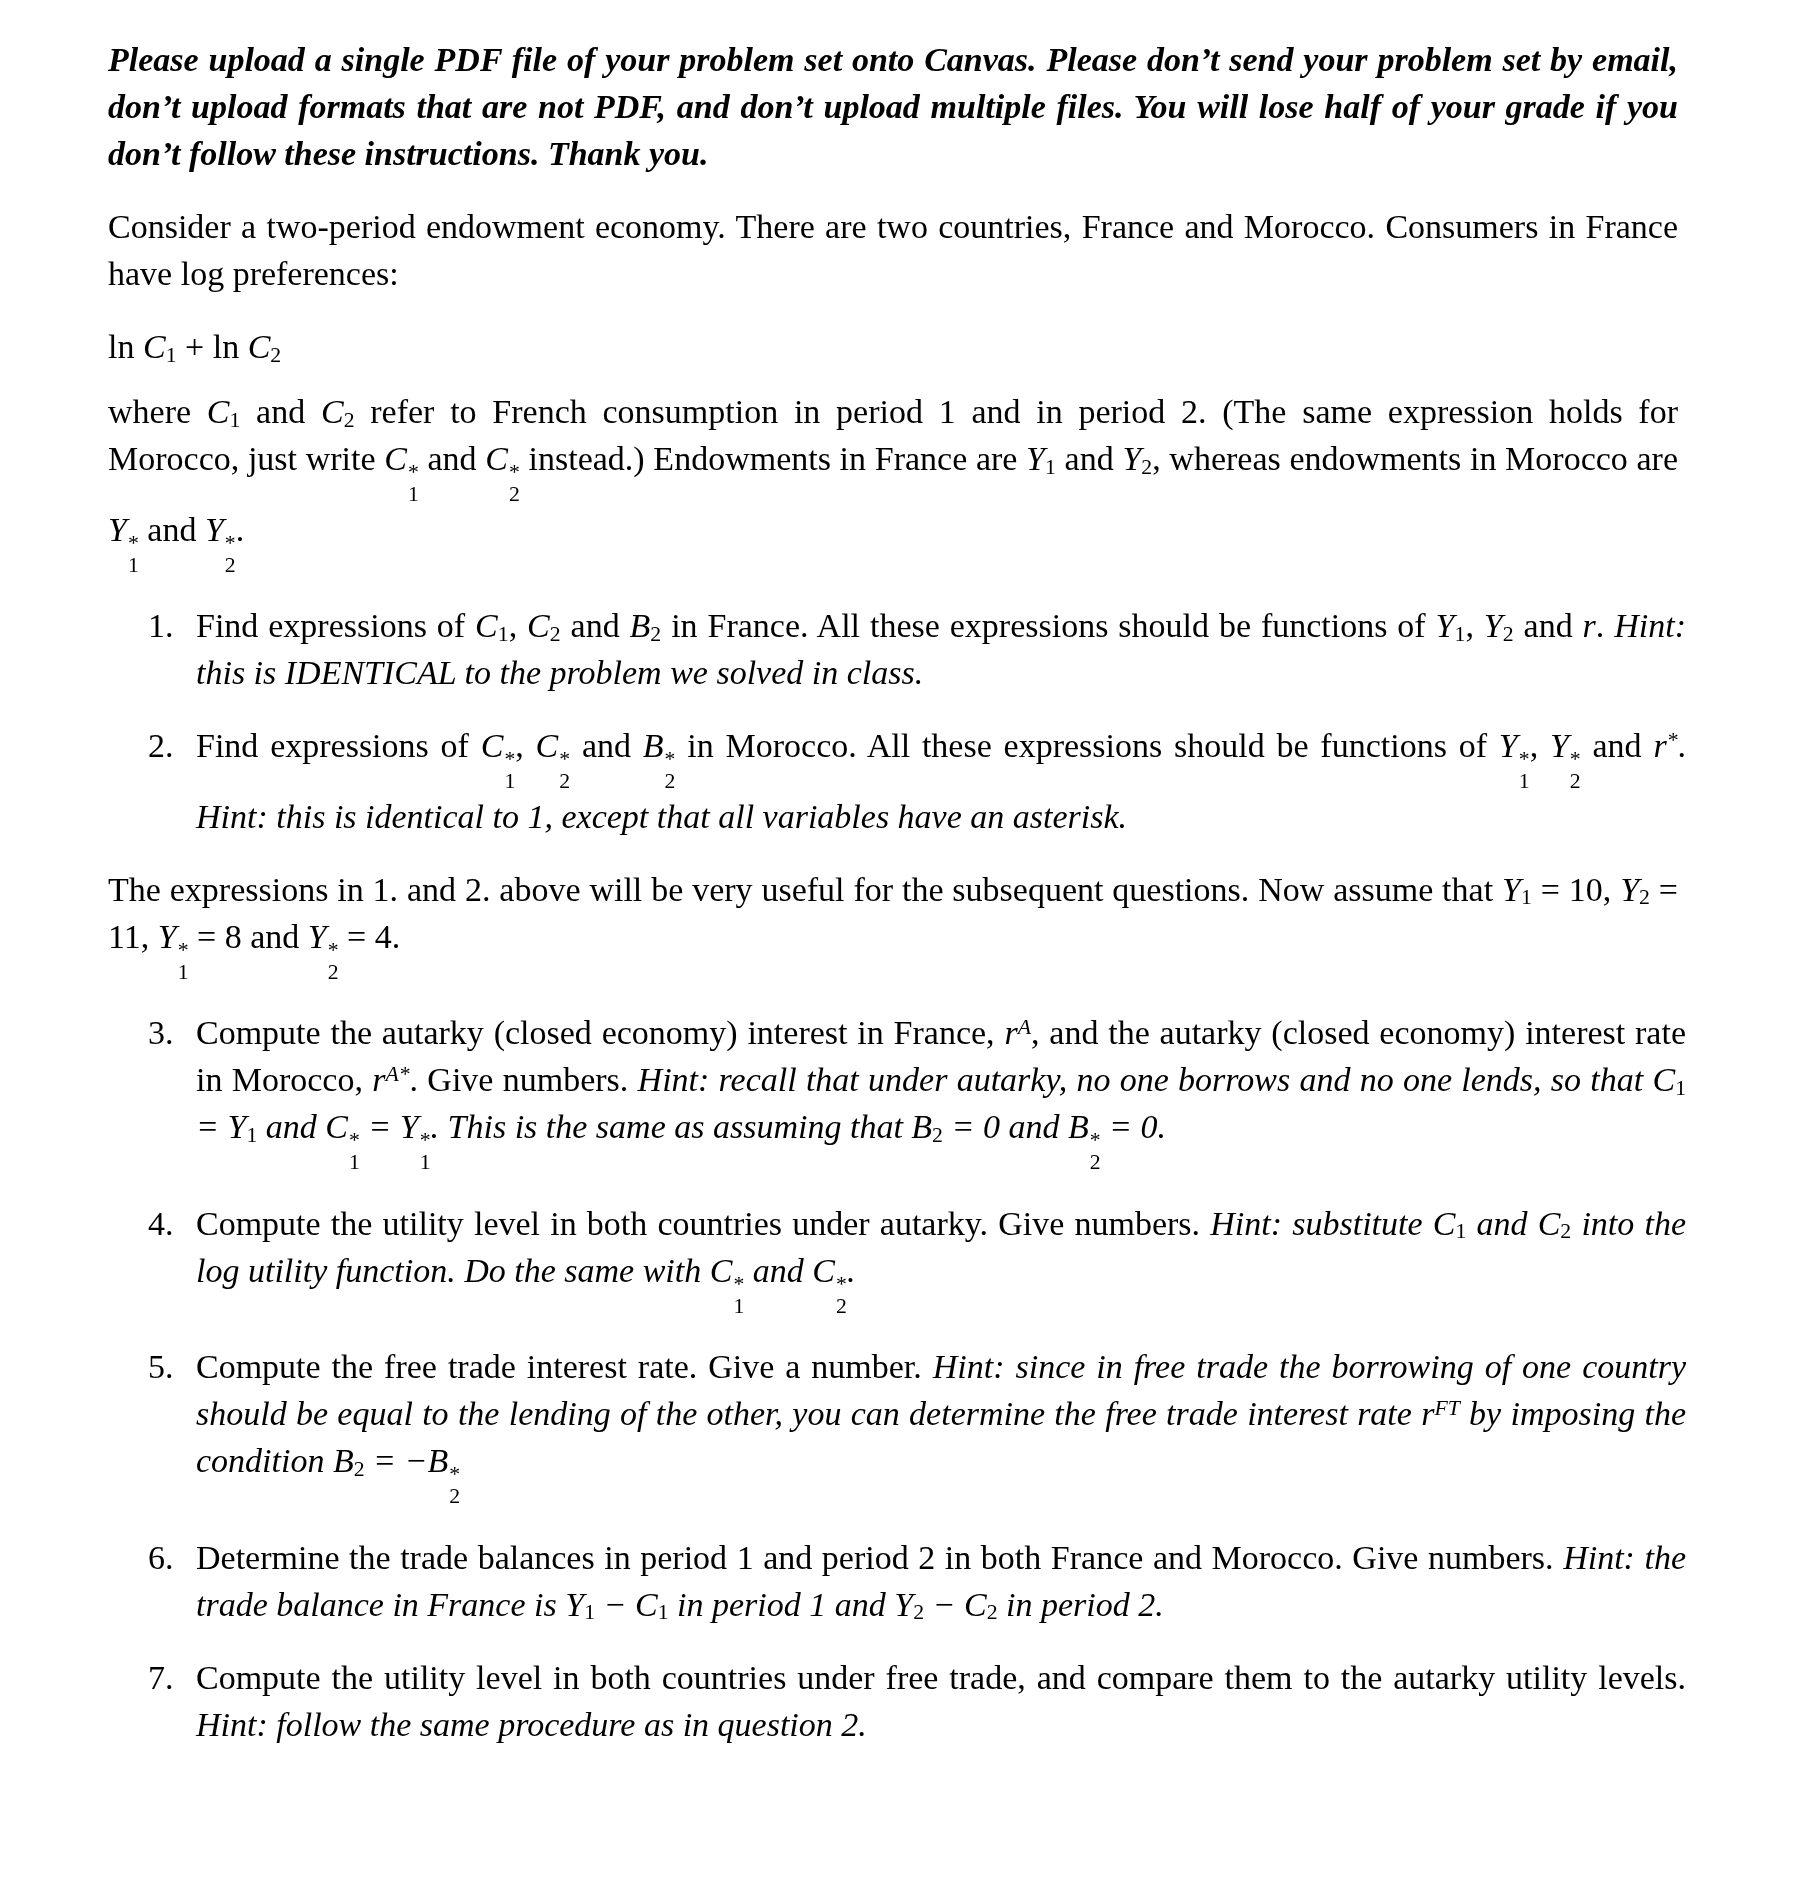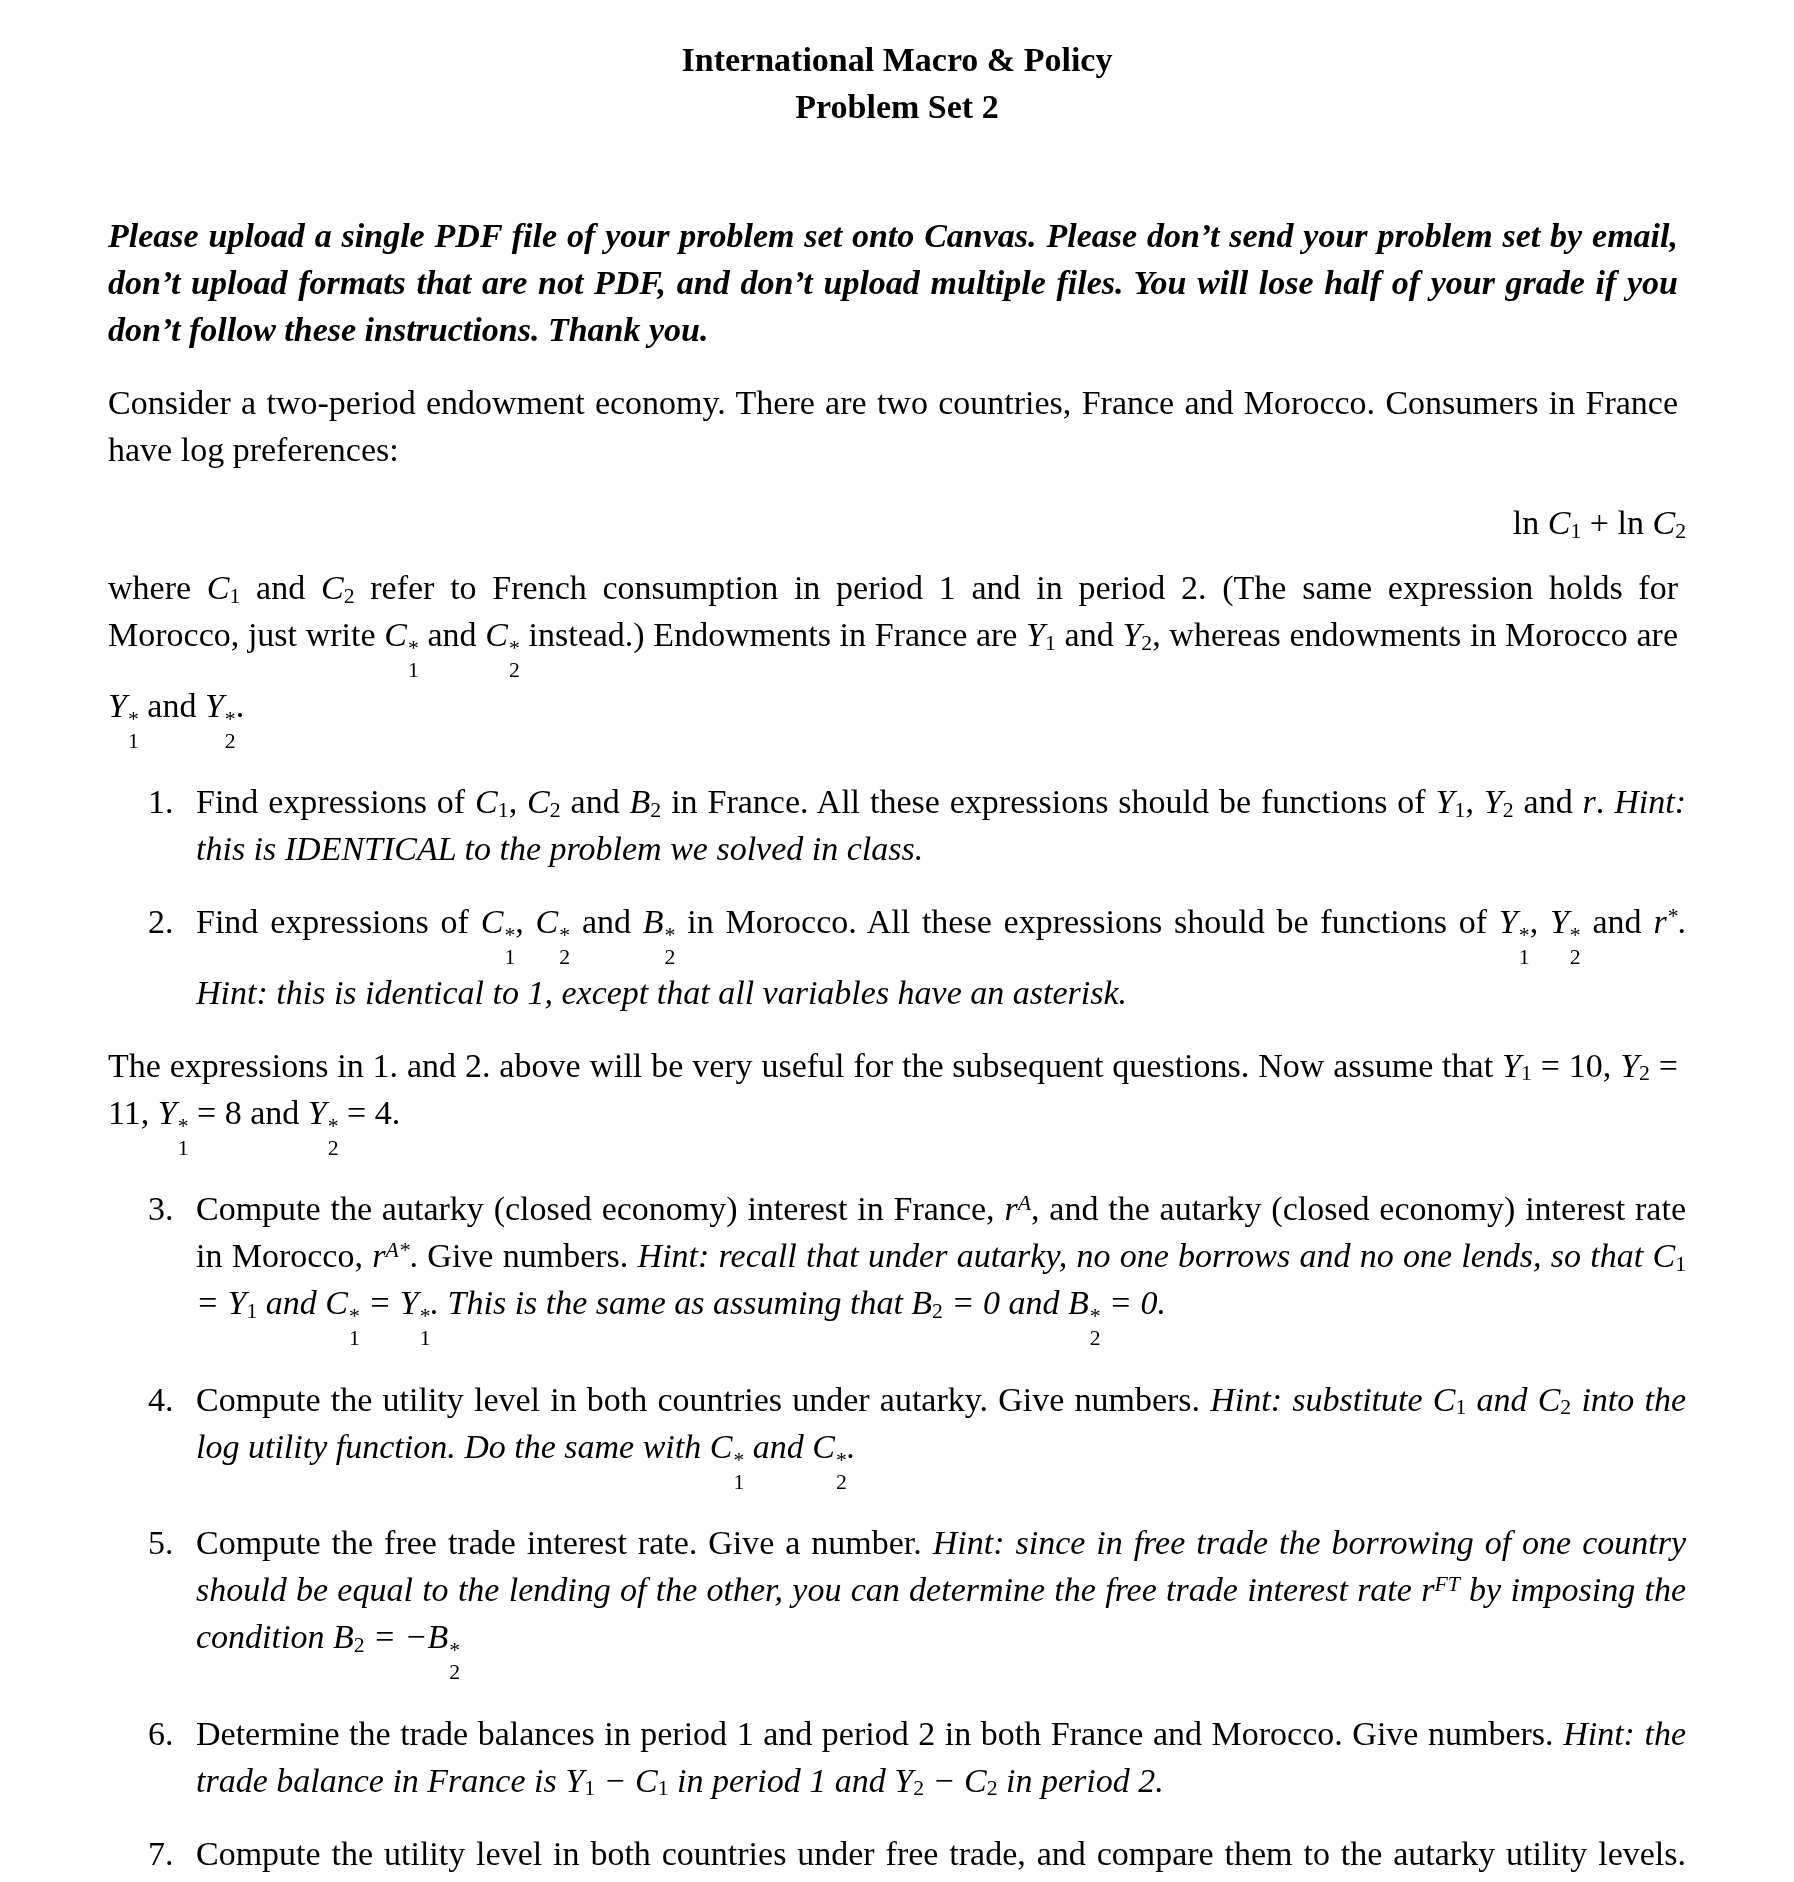--- a/index.html
+++ b/index.html
@@ -11,21 +11,21 @@
     color: #000000;
     padding: 36px 108px 0 108px;
     font-family: "Liberation Serif", "DejaVu Serif", serif;
     font-size: 34px;
     line-height: 47px;
     overflow: hidden;
   }
   .title-block { text-align: center; font-weight: bold; margin-bottom: 82px; }
   .para { text-align: justify; margin: 0 8px 26px 0; }
   .preamble { font-weight: bold; font-style: italic; }
-  .equation { text-align: right; margin: 18px 0; }
+  .equation { text-align: left; margin: 18px 0; }
   .list { margin: 0; }
   .item { display: flex; text-align: justify; margin: 0 0 26px 0; }
   .num { flex: 0 0 88px; box-sizing: border-box; padding-left: 40px; }
   .item-body { flex: 1 1 auto; }
   .it, .mi { font-style: italic; }
   .b { font-weight: bold; }
   sub, sup { font-size: 64%; line-height: 0; }
   sup { vertical-align: baseline; position: relative; top: -0.45em; }
   sub { vertical-align: baseline; position: relative; top: 0.18em; font-style: normal; }
   .stack {
@@ -38,24 +38,20 @@
     font-style: normal;
     margin-left: 1px;
   }
   .st-sup, .st-sub { display: block; }
 </style>
 </head>
 <body>
 
 <div class="page">
 
-  <div class="title-block">
-    <div>International Macro &amp; Policy</div>
-    <div>Problem Set 2</div>
-  </div>
 
   <div class="para preamble"><span class="it b">Please upload a single PDF file of your problem set onto Canvas. Please don’t send your problem set by email, don’t upload formats that are not PDF, and don’t upload multiple files. You will lose half of your grade if you don’t follow these instructions. Thank you.</span></div>
 
   <div class="para"><span>Consider a two-period endowment economy. There are two countries, France and Morocco. Consumers in France have log preferences:</span></div>
 
   <div class="equation"><span>ln </span><span class="mi">C<sub>1</sub></span><span> + ln </span><span class="mi">C<sub>2</sub></span></div>
 
   <div class="para"><span>where </span><span class="mi">C<sub>1</sub></span><span> and </span><span class="mi">C<sub>2</sub></span><span> refer to French consumption in period 1 and in period 2. (The same expression holds for Morocco, just write </span><span class="mi">C<span class="stack">
           <span class="st-sup">*</span>
           <span class="st-sub">1</span>

